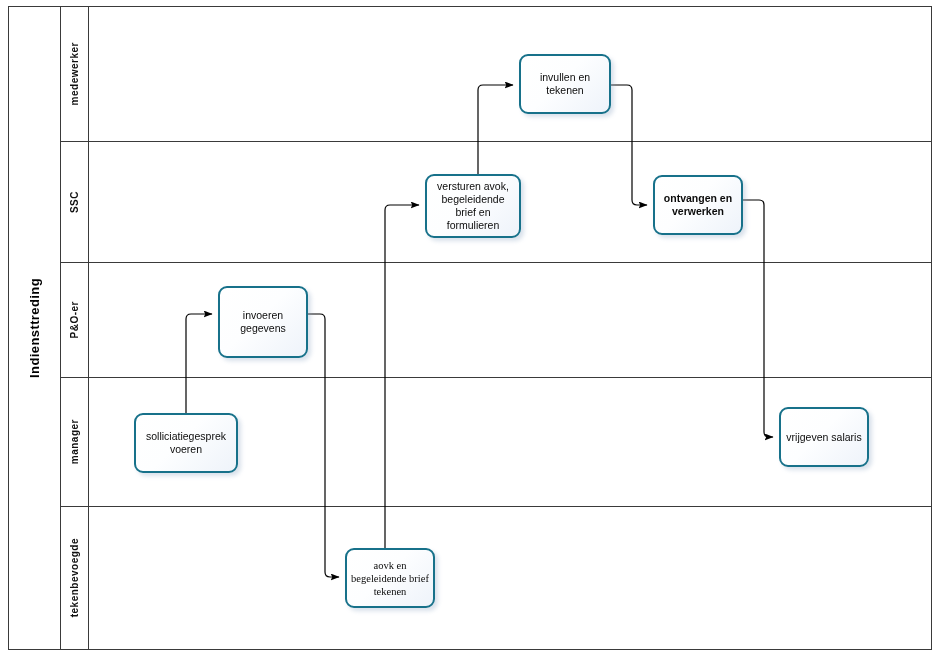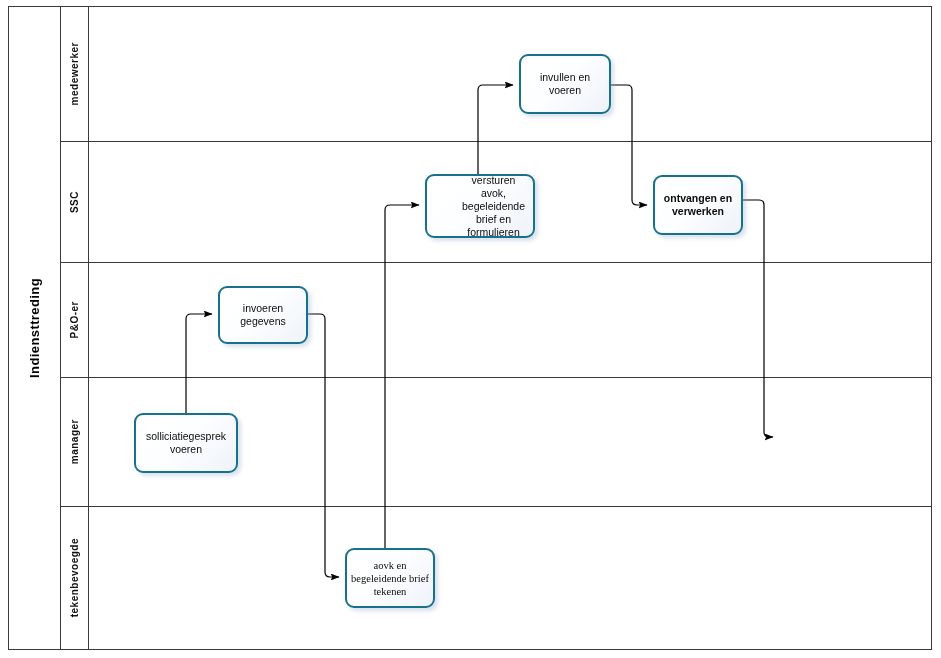--- a/index.html
+++ b/index.html
@@ -193,28 +193,31 @@
         <path d="M 385 548 L 385 210 Q 385 205 390 205 L 419 205" fill="none" stroke="#000000" stroke-width="1.2" marker-end="url(#arrowhead)"></path>
         <path d="M 478 174 L 478 90 Q 478 85 483 85 L 513 85" fill="none" stroke="#000000" stroke-width="1.2" marker-end="url(#arrowhead)"></path>
         <path d="M 611 85 L 627 85 Q 632 85 632 90 L 632 200 Q 632 205 637 205 L 647 205" fill="none" stroke="#000000" stroke-width="1.2" marker-end="url(#arrowhead)"></path>
         <path d="M 743 200 L 759 200 Q 764 200 764 205 L 764 432 Q 764 437 769 437 L 773 437" fill="none" stroke="#000000" stroke-width="1.2" marker-end="url(#arrowhead)"></path>
       </g>
   </svg>
 
 <div class="task" style="left: 134px; top: 413px; width: 104px; height: 60px; border-color: rgb(23, 113, 138); justify-content: flex-end;">
       <span>solliciatiegesprek voeren</span>
     </div>
-    <div class="task" style="left: 218px; top: 286px; width: 90px; height: 58px; border-color: rgb(23, 113, 138);">
+    <div class="task" style="left: 218px; top: 286px; width: 90px; height: 72px; border-color: rgb(23, 113, 138);">
       <span>invoeren gegevens</span>
     </div>
     <div class="task" style="left: 345px; top: 548px; width: 90px; height: 60px; border-color: rgb(23, 113, 138); font-family: Liberation Serif, serif;">
       <span>aovk en begeleidende brief tekenen</span>
     </div>
-    <div class="task" style="left: 425px; top: 174px; width: 110px; height: 64px; border-color: rgb(23, 113, 138); padding-left: 27px;">
+    <div class="task" style="left: 425px; top: 174px; width: 96px; height: 64px; border-color: rgb(23, 113, 138);">
       <span>versturen avok, begeleidende brief en formulieren</span>
     </div>
     <div class="task" style="left: 519px; top: 54px; width: 92px; height: 60px; border-color: rgb(23, 113, 138);">
-      <span>invullen en voeren</span>
+      <span>invullen en tekenen</span>
     </div>
     <div class="task" style="left: 653px; top: 175px; width: 90px; height: 60px; border-color: rgb(23, 113, 138); font-weight: bold;">
       <span>ontvangen en verwerken</span>
     </div>
+    <div class="task" style="left: 779px; top: 407px; width: 90px; height: 60px; border-color: rgb(23, 113, 138);">
+      <span>vrijgeven salaris</span>
+    </div>
   </div>
 
 </body></html>

